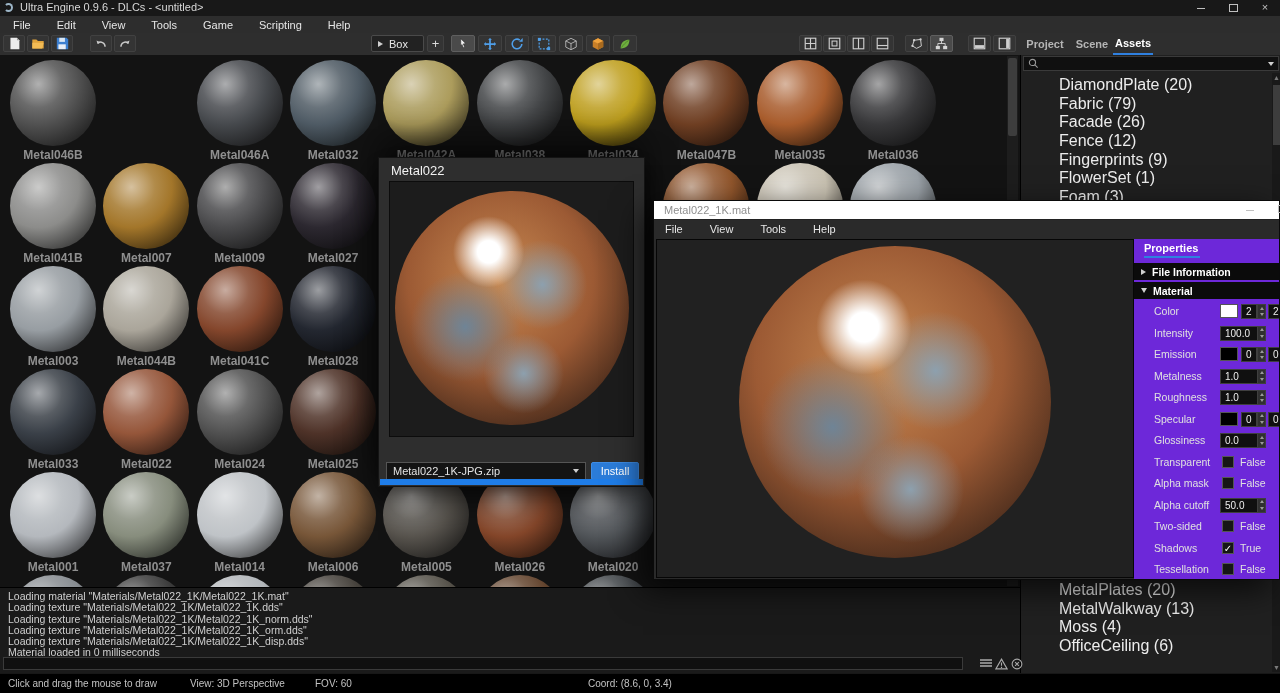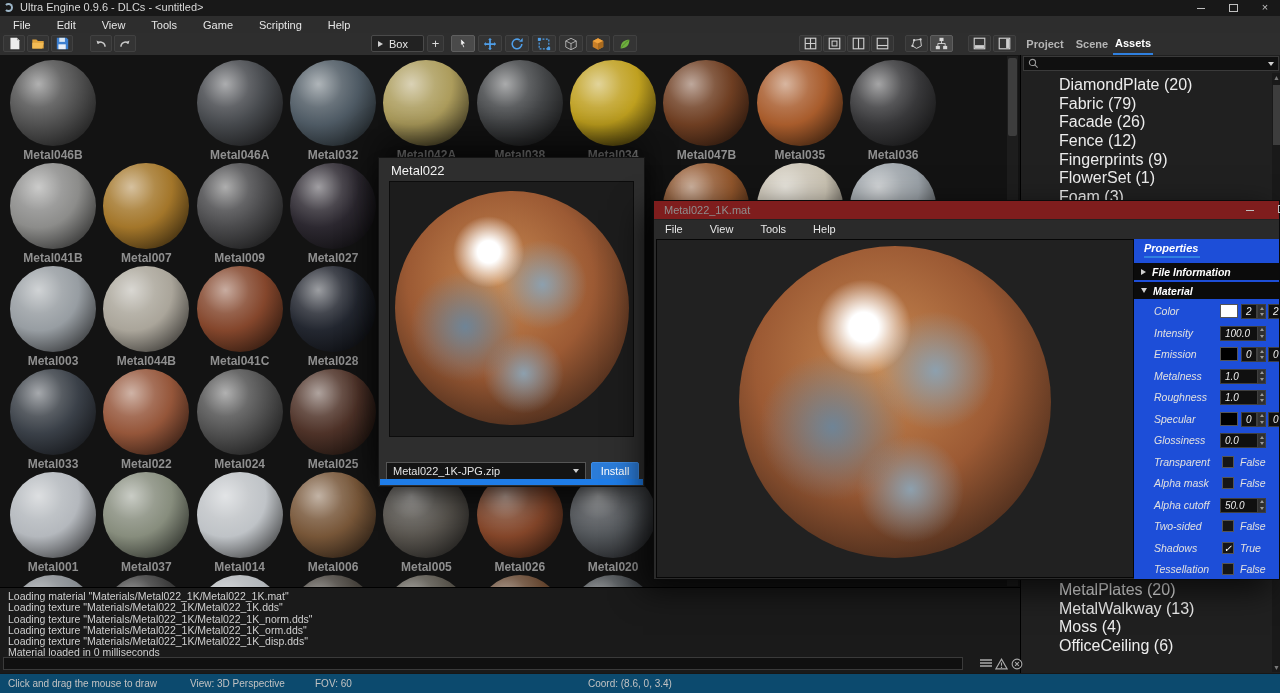--- a/index.html
+++ b/index.html
@@ -46,43 +46,43 @@
   #tree-bottom{position:absolute;left:0;top:526px;width:250px;}
   #side-scrollbar{position:absolute;left:251px;top:18px;width:9px;height:599px;background:#191919;}
   .scroll-arrow{position:absolute;left:0;width:9px;height:9px;color:#7a7a7a;font-size:7px;line-height:9px;text-align:center;}
   #side-thumb{position:absolute;left:1px;top:12px;width:7px;height:60px;background:#3d3d3d;}
   
   #console{left:0;top:587px;width:1020px;height:86px;background:#1a1a1a;border-top:1px solid #000;box-sizing:border-box;}
   #console-lines{position:absolute;left:8px;top:3px;font-size:10.5px;line-height:11.3px;color:#cfcfcf;white-space:pre;}
   #console-input{position:absolute;left:3px;top:69px;width:960px;height:13px;background:#101010;border:1px solid #3a3a3a;box-sizing:border-box;}
   .con-icon{position:absolute;top:68px;width:15px;height:15px;display:flex;align-items:center;justify-content:center;}
   
-  #statusbar{left:0;top:673px;width:1280px;height:20px;background:#0c4a6e;border-top:1px solid #171717;box-sizing:border-box;}
+  #statusbar{left:0;top:673px;width:1280px;height:20px;background:#000000;border-top:1px solid #171717;box-sizing:border-box;}
   .status-label{position:absolute;top:4px;font-size:10px;color:#c2c2c2;white-space:nowrap;}
   
   #dialog{left:378px;top:157px;width:267px;height:330px;background:#2e2e2e;border:1px solid #141414;box-sizing:border-box;
           box-shadow:0 8px 30px rgba(0,0,0,.75), 0 -20px 30px rgba(0,0,0,.45);z-index:5;}
   #dialog-title{position:absolute;left:12px;top:5px;font-size:13px;color:#f2f2f2;}
   #dialog-preview{position:absolute;left:10px;top:23px;width:245px;height:256px;background:#1c1c1c;border:1px solid #0c0c0c;box-sizing:border-box;}
   #dialog-ball{position:absolute;left:5px;top:9px;width:234px;height:234px;border-radius:50%;}
   #pkg-select{position:absolute;left:7px;top:304px;width:200px;height:18px;background:#141414;border:1px solid #555;box-sizing:border-box;
           display:flex;align-items:center;font-size:11px;color:#e2e2e2;padding:0 6px;justify-content:space-between;}
   #install-btn{position:absolute;left:212px;top:304px;width:48px;height:18px;background:#2b7cd9;border:1px solid #3e8ce4;border-radius:2px;
           box-sizing:border-box;color:#fff;font-size:11px;text-align:center;line-height:16px;}
   #progress-bar{position:absolute;left:1px;top:321px;width:263px;height:6px;background:#1f7de8;}
   
   #matwin{left:653px;top:200px;width:627px;height:380px;background:#2a2a2a;border:1px solid #0a0a0a;box-sizing:border-box;
           box-shadow:-10px 10px 30px rgba(0,0,0,.7);z-index:6;}
-  #matwin-titlebar{position:absolute;left:0;top:0;width:625px;height:18px;background:#7f1d1d;border-bottom:1px solid #222;}
+  #matwin-titlebar{position:absolute;left:0;top:0;width:625px;height:18px;background:#ffffff;border-bottom:1px solid #222;}
   #matwin-title{position:absolute;left:10px;top:3px;font-size:11px;color:#8f8f8f;}
   #mat-menubar{position:absolute;left:0;top:18px;width:625px;height:20px;padding-left:11px;box-sizing:border-box;gap:27px;}
   #mat-preview{position:absolute;left:2px;top:38px;width:478px;height:339px;background:#212121;border:1px solid #060606;box-sizing:border-box;}
   #mat-ball{position:absolute;left:82px;top:6px;width:312px;height:312px;border-radius:50%;}
   
-  #props{position:absolute;left:480px;top:38px;width:145px;height:340px;background:#1d4ed8;overflow:hidden;font-style:italic;}
+  #props{position:absolute;left:480px;top:38px;width:145px;height:340px;background:#6d28d9;overflow:hidden;}
   #props-tab{position:absolute;left:10px;top:3px;font-size:11px;font-weight:bold;color:#fff;border-bottom:2px solid #2f80e0;padding:0 2px 2px 0;}
   .prop-header{position:absolute;left:0;width:145px;height:17px;background:#0b0b0b;color:#fff;font-size:10.5px;font-weight:bold;
           display:flex;align-items:center;gap:6px;padding-left:7px;box-sizing:border-box;}
   .prop-row{position:absolute;left:0;width:160px;height:21.5px;}
   .prop-label{position:absolute;left:20px;top:4px;font-size:10.5px;color:#e0e0e0;white-space:nowrap;}
   .swatch{position:absolute;top:3px;width:18px;height:14px;border:1px solid #555;box-sizing:border-box;}
   .numfield{position:absolute;top:3px;height:15px;background:#101010;border:1px solid #3f3f3f;box-sizing:border-box;
           font-size:10px;color:#eee;padding:1px 0 0 4px;}
   .spin{position:absolute;top:3px;width:9px;height:15px;background:#303030;border:1px solid #3f3f3f;box-sizing:border-box;
           display:flex;flex-direction:column;align-items:center;justify-content:space-around;}

